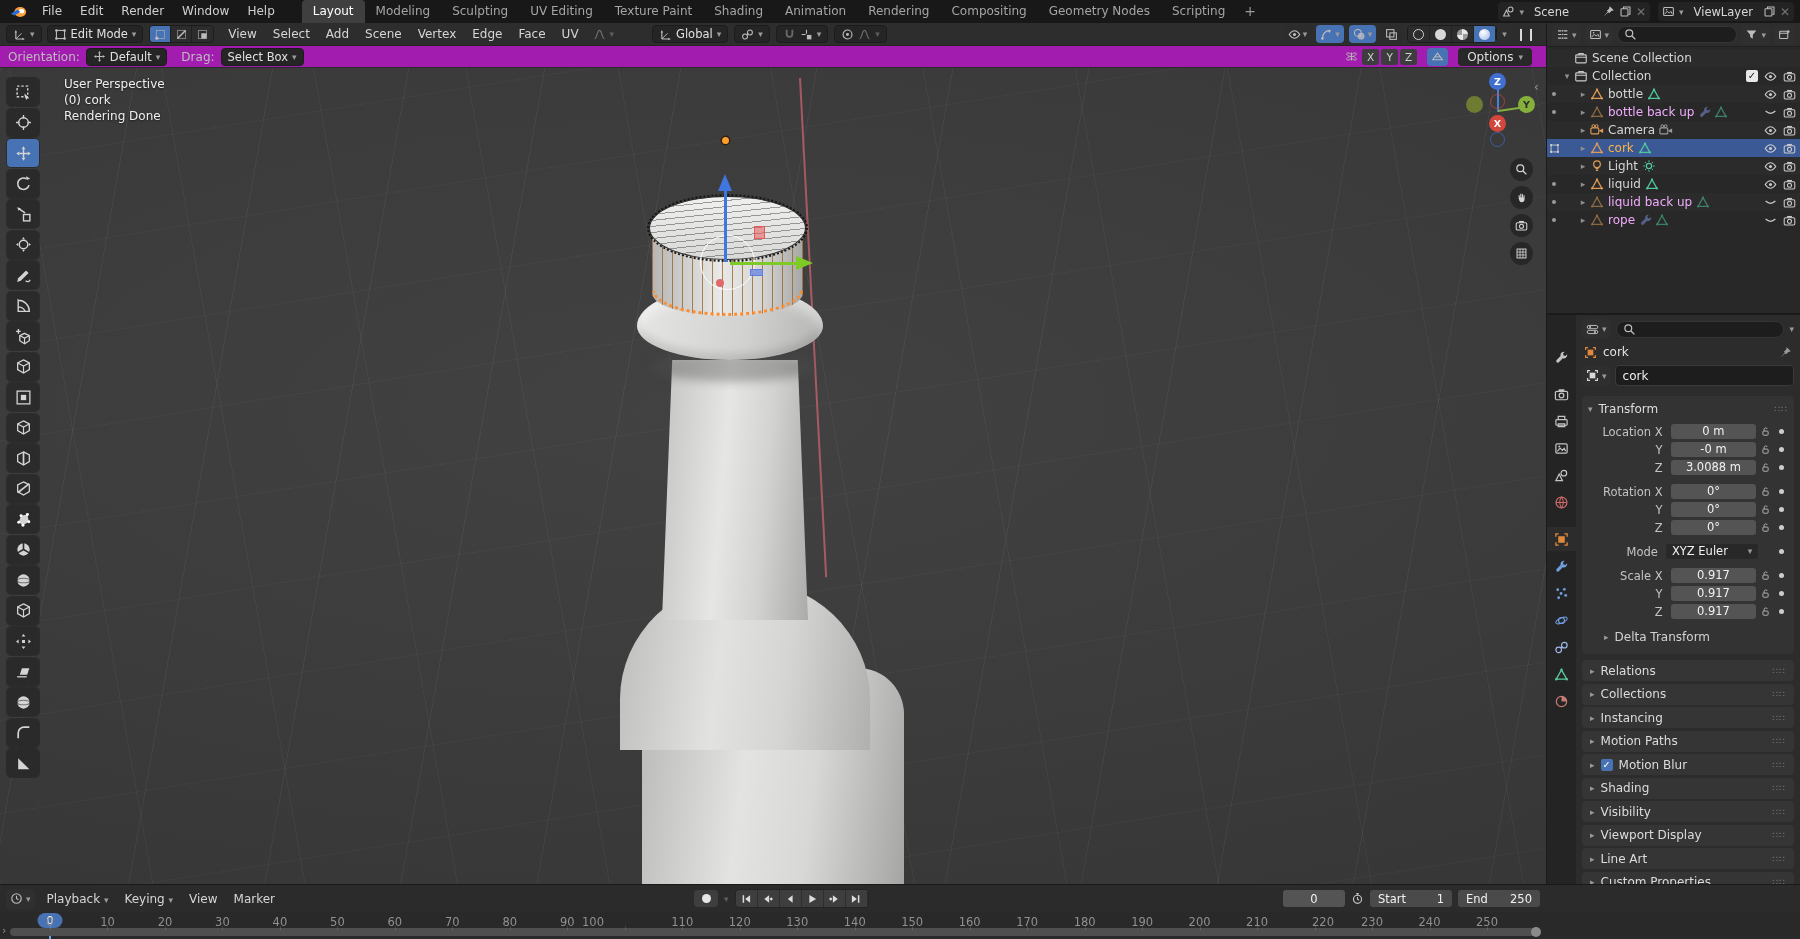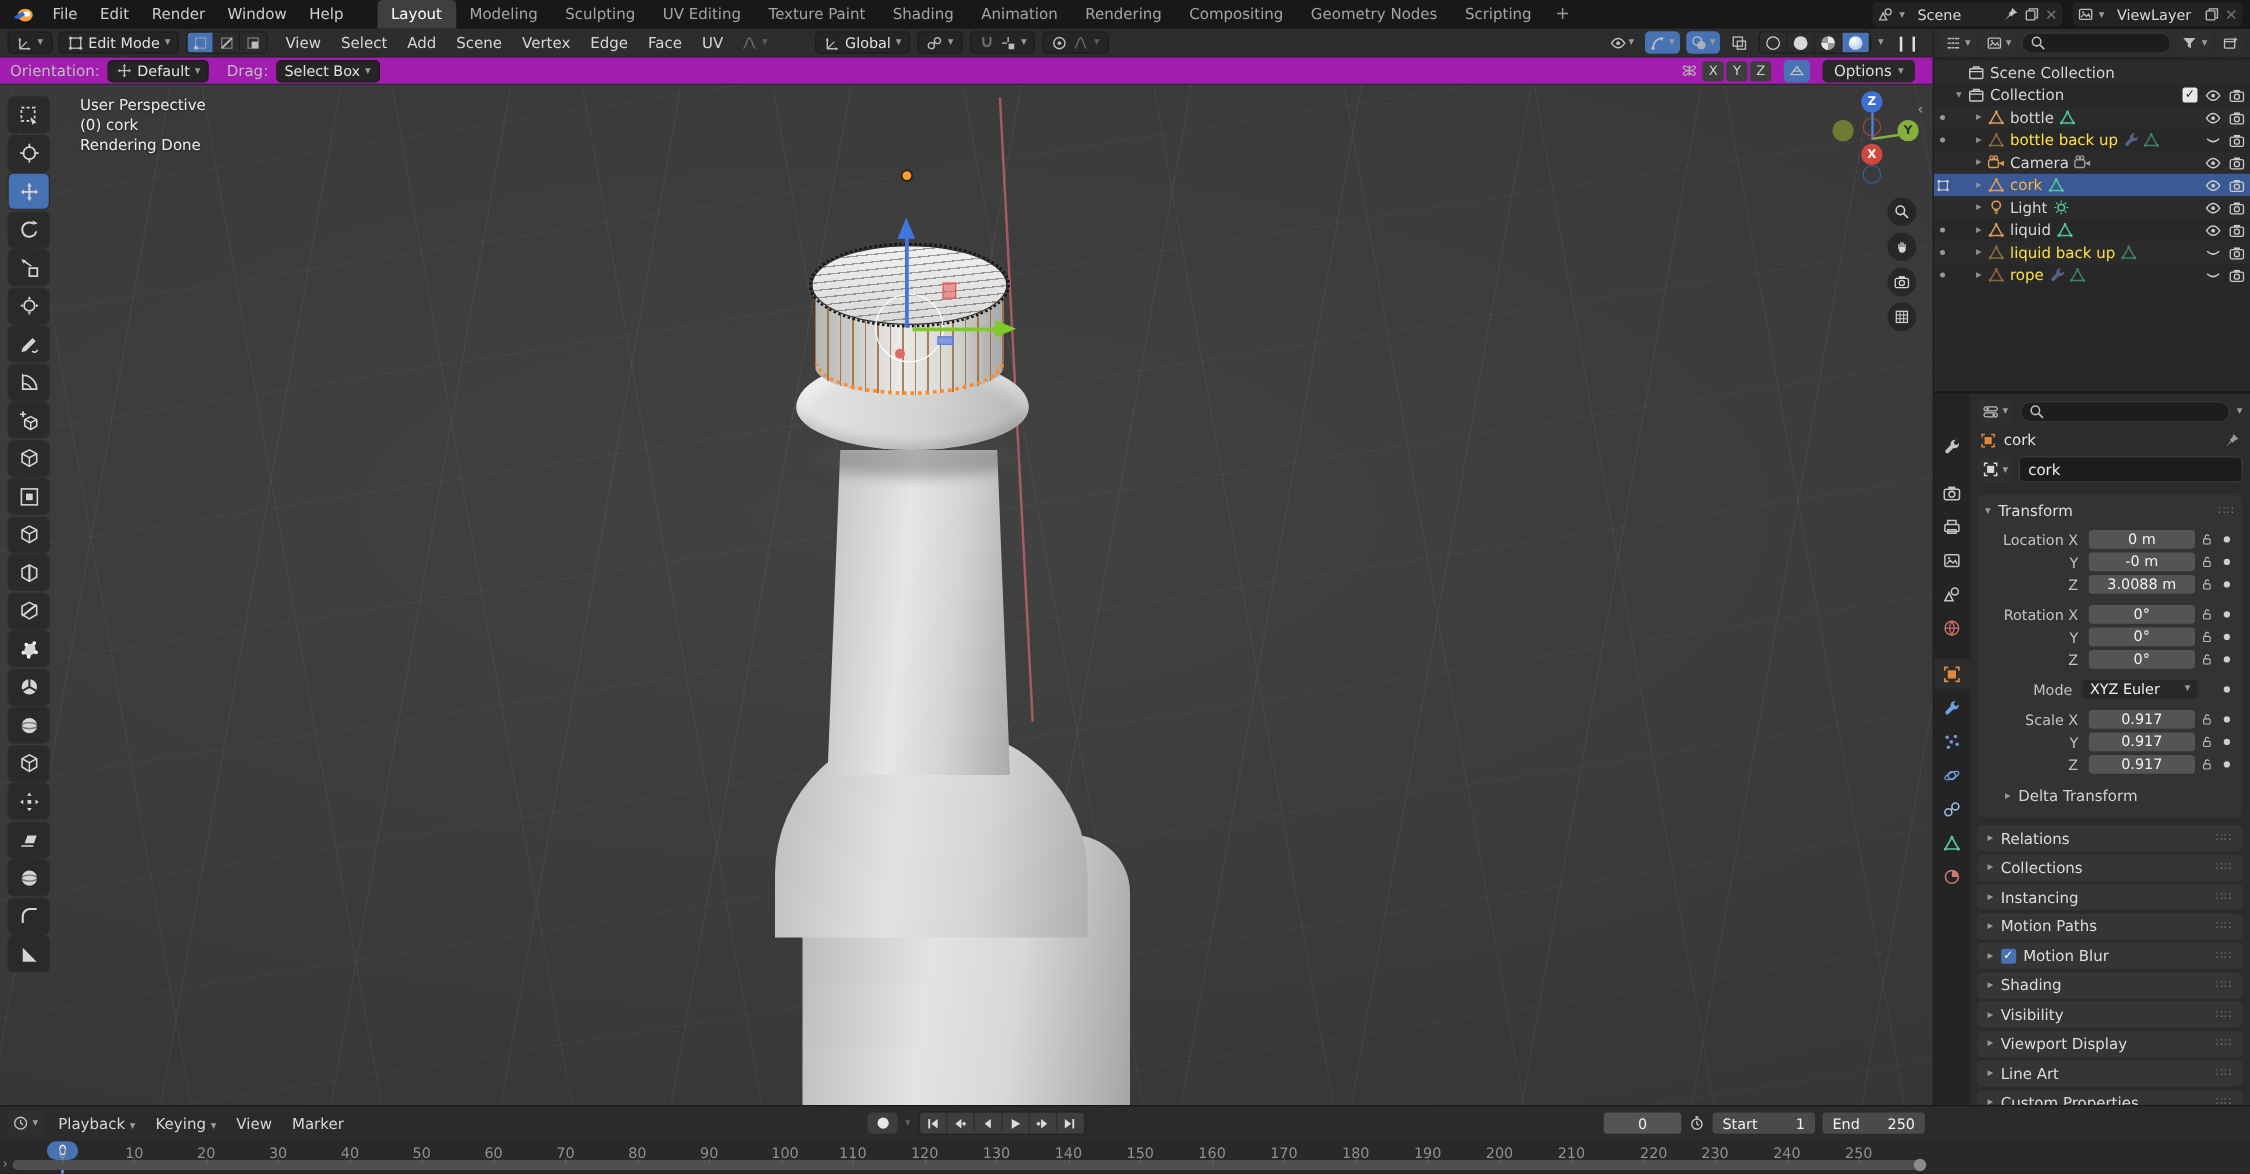--- a/index.html
+++ b/index.html
@@ -108,21 +108,21 @@
   .collapse-arrow{position:absolute;left:1534px;top:12px;color:#9a9a9a;font-size:12px;}
 
   
   .outliner{height:292px;display:flex;flex-direction:column;background:#282828;border-bottom:2px solid #1a1a1a;}
   .ol-header{height:24px;background:#2d2d2d;display:flex;align-items:center;gap:4px;padding:0 5px;border-bottom:1px solid #212121;}
   .searchbox{flex:1;display:flex;align-items:center;gap:4px;background:#1d1d1d;border:1px solid #363636;border-radius:9px;height:17px;padding:0 6px;color:#8a8a8a;}
   .ol-list{flex:1;overflow:hidden;padding-top:2px;}
   .ol-row{position:relative;height:18px;display:flex;align-items:center;font-size:12px;color:#d6d6d6;}
   .ol-row:nth-child(odd){background:#2b2b2b;}
   .ol-row.selected{background:#3b5a95;}
-  .ol-row.muted .ol-label{color:#fde047;}
+  .ol-row.muted .ol-label{color:#f0abfc;}
   .ol-row.muted .obj-ic{opacity:.55;}
   .ol-label{padding:0 3px;white-space:nowrap;}
   .ol-label.active-obj{color:#ffb343;}
   .ol-gutter{width:14px;display:flex;justify-content:center;flex:none;}
   .gdot{width:4px;height:4px;border-radius:50%;background:#9a9a9a;}
   .ol-arrow{width:12px;color:#8f8f8f;font-size:9px;text-align:center;flex:none;}
   .obj-ic{width:14px;height:14px;flex:none;margin:0 1px;}
   .ol-right{position:absolute;right:4px;display:flex;gap:6px;align-items:center;}
   .ol-right .mini-ic{color:#c9c9c9;}
   .chk{width:12px;height:12px;border-radius:2px;background:#e8e8e8;color:#222;font-size:10px;line-height:12px;text-align:center;font-weight:bold;}
@@ -1516,21 +1516,21 @@
         <div class="fr-label" style="left: 337.4px; text-align: right;">50</div>
         <div class="fr-tick" style="left: 337.4px;"></div>
         <div class="fr-label" style="left: 394.88px;">60</div>
         <div class="fr-tick" style="left: 394.88px;"></div>
         <div class="fr-label" style="left: 452.36px;">70</div>
         <div class="fr-tick" style="left: 452.36px;"></div>
         <div class="fr-label" style="left: 509.84px;">80</div>
         <div class="fr-tick" style="left: 509.84px;"></div>
         <div class="fr-label" style="left: 567.32px;">90</div>
         <div class="fr-tick" style="left: 567.32px;"></div>
-        <div class="fr-label" style="left: 628px;">100</div>
+        <div class="fr-label" style="left: 593px;">100</div>
         <div class="fr-tick" style="left: 624.8px;"></div>
         <div class="fr-label" style="left: 682.28px;">110</div>
         <div class="fr-tick" style="left: 682.28px;"></div>
         <div class="fr-label" style="left: 739.76px;">120</div>
         <div class="fr-tick" style="left: 739.76px;"></div>
         <div class="fr-label" style="left: 797.24px;">130</div>
         <div class="fr-tick" style="left: 797.24px;"></div>
         <div class="fr-label" style="left: 854.72px;">140</div>
         <div class="fr-tick" style="left: 854.72px;"></div>
         <div class="fr-label" style="left: 912.2px;">150</div>

